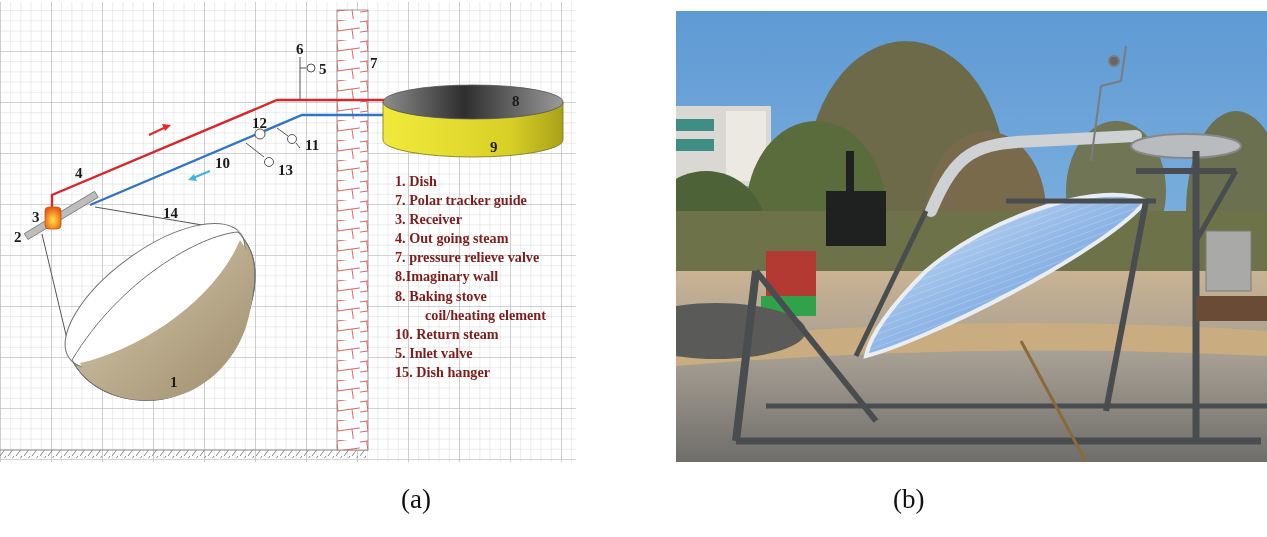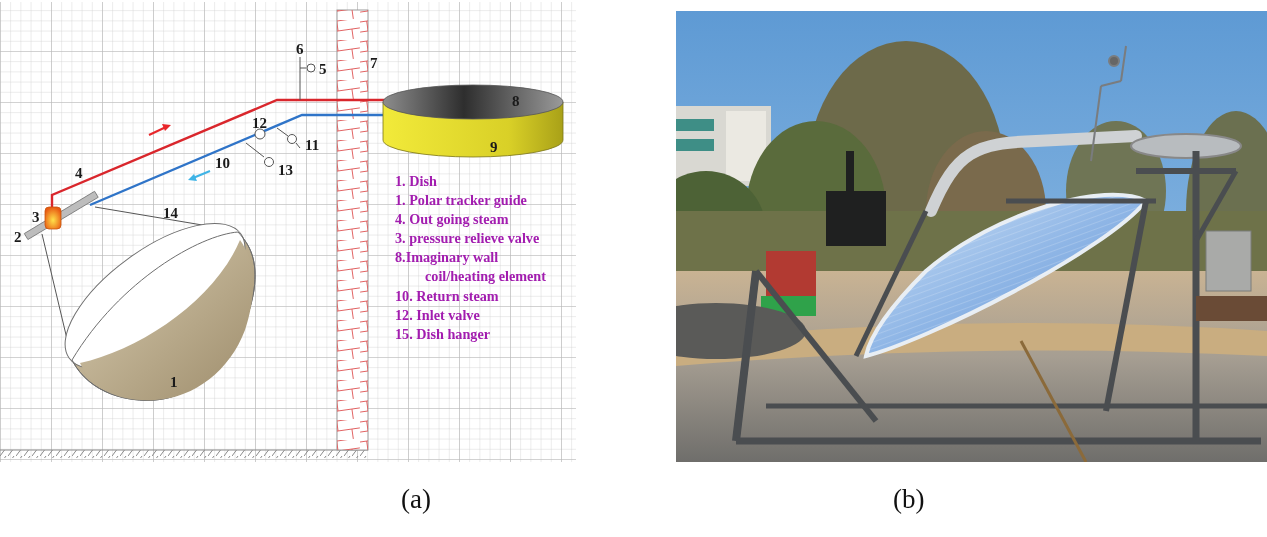--- a/index.html
+++ b/index.html
@@ -6,21 +6,21 @@
   body { width:1267px; height:537px; position:relative; overflow:hidden;
          font-family:"Liberation Serif", "DejaVu Serif", serif; }
   .panel-a { position:absolute; left:0; top:0; width:580px; height:465px; }
   .panel-a svg { display:block; }
   .panel-b { position:absolute; left:676px; top:11px; width:591px; height:451px; overflow:hidden; }
   .panel-b svg { display:block; }
   .caption { position:absolute; top:486px; font-size:27px; color:#111; line-height:1; }
   .cap-a { left:401px; }
   .cap-b { left:893px; }
   .legend { position:absolute; left:395px; top:172px; font-weight:bold; font-size:14.2px;
-            color:#a21caf; line-height:19.1px; }
+            color:#7f1d1d; line-height:19.1px; }
   .legend div { white-space:nowrap; }
   .legend .indent { padding-left:30px; }
   .lbl { font-family:"Liberation Serif", serif; font-weight:bold; fill:#1a1a1a; }
 </style>
 </head>
 <body>
 
 <div class="panel-a">
   <svg width="580" height="465" viewBox="0 0 580 465">
     <defs>
@@ -129,27 +129,29 @@
     <text class="lbl" x="490" y="152" font-size="15">9</text>
     <text class="lbl" x="215" y="168" font-size="15">10</text>
     <text class="lbl" x="305" y="150" font-size="15">11</text>
     <text class="lbl" x="252" y="128" font-size="15">12</text>
     <text class="lbl" x="278" y="175" font-size="15">13</text>
     <text class="lbl" x="163" y="218" font-size="15">14</text>
   </svg>
 
   <div class="legend">
     <div>1. Dish</div>
-    <div>1. Polar tracker guide</div>
+    <div>7. Polar tracker guide</div>
+    <div>3. Receiver</div>
     <div>4. Out going steam</div>
-    <div>3. pressure relieve valve</div>
+    <div>7. pressure relieve valve</div>
     <div>8.Imaginary wall</div>
+    <div>8. Baking stove</div>
     <div class="indent">coil/heating element</div>
     <div>10. Return steam</div>
-    <div>12. Inlet valve</div>
+    <div>5. Inlet valve</div>
     <div>15. Dish hanger</div>
   </div>
 </div>
 
 <div class="panel-b">
   <svg width="591" height="451" viewBox="0 0 591 451">
     <defs>
       <linearGradient id="sky" x1="0" y1="0" x2="0" y2="1">
         <stop offset="0" stop-color="#5e9ad4"></stop>
         <stop offset="1" stop-color="#9cc4e8"></stop>

